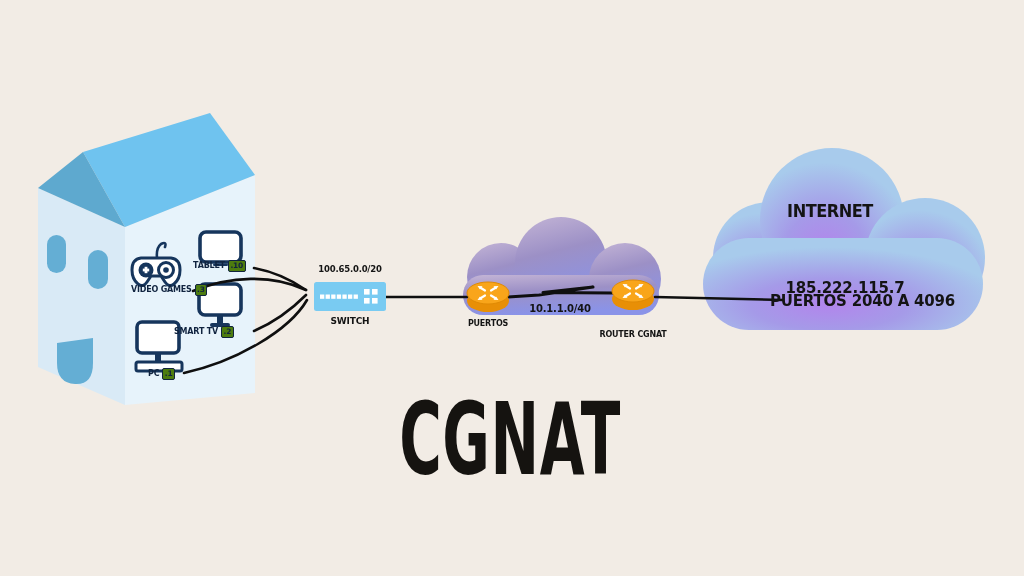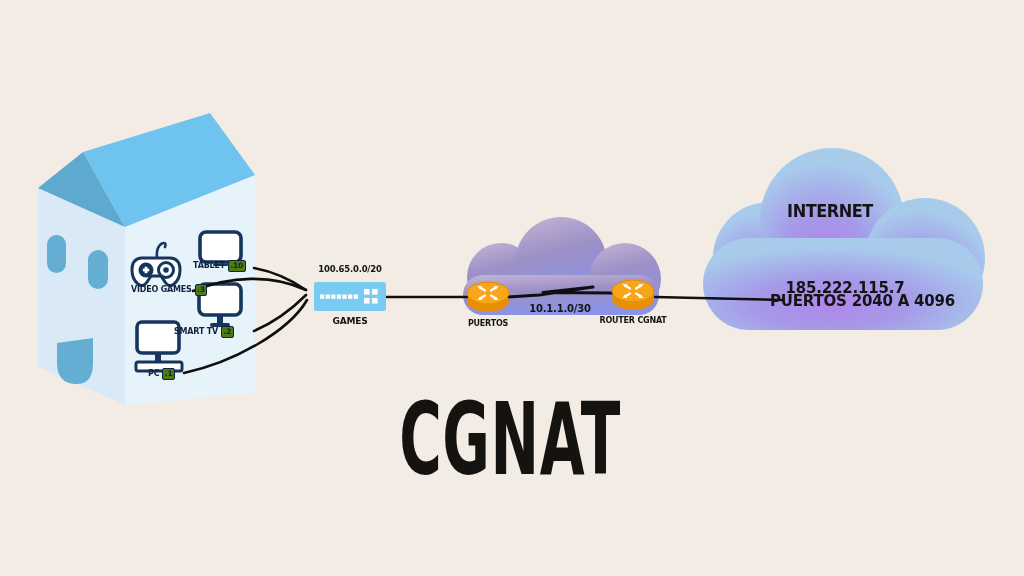--- a/index.html
+++ b/index.html
@@ -184,25 +184,25 @@
   <div class="lbl dev-label" style="left:174px;top:326px">
     <span>SMART TV</span>
     <span class="host-box">.2</span>
   </div>
   <div class="lbl dev-label" style="left:148px;top:368px">
     <span>PC</span>
     <span class="host-box">.1</span>
   </div>
 
   <div class="lbl net-label center" style="left:305px;top:264px;width:90px">100.65.0.0/20</div>
-  <div class="lbl switch-label center" style="left:314px;top:316px;width:72px">GAMES</div>
+  <div class="lbl switch-label center" style="left:314px;top:316px;width:72px">SWITCH</div>
 
   <div class="lbl node-label center" style="left:458px;top:319px;width:60px">PUERTOS</div>
-  <div class="lbl node-label center" style="left:591px;top:316px;width:84px">ROUTER CGNAT</div>
-  <div class="lbl link-label center" style="left:520px;top:303px;width:80px">10.1.1.0/30</div>
+  <div class="lbl node-label center" style="left:591px;top:330px;width:84px">ROUTER CGNAT</div>
+  <div class="lbl link-label center" style="left:520px;top:303px;width:80px">10.1.1.0/40</div>
 
   <div class="lbl cloud-label-net center" style="left:745px;top:201px;width:170px">INTERNET</div>
   <div class="lbl ip-label center" style="left:770px;top:279px;width:150px">185.222.115.7</div>
   <div class="lbl ip-label center" style="left:770px;top:292px;width:150px">PUERTOS 2040 A 4096</div>
 
   <div class="big-title">CGNAT</div>
 
 </div>
 
 </body></html>

